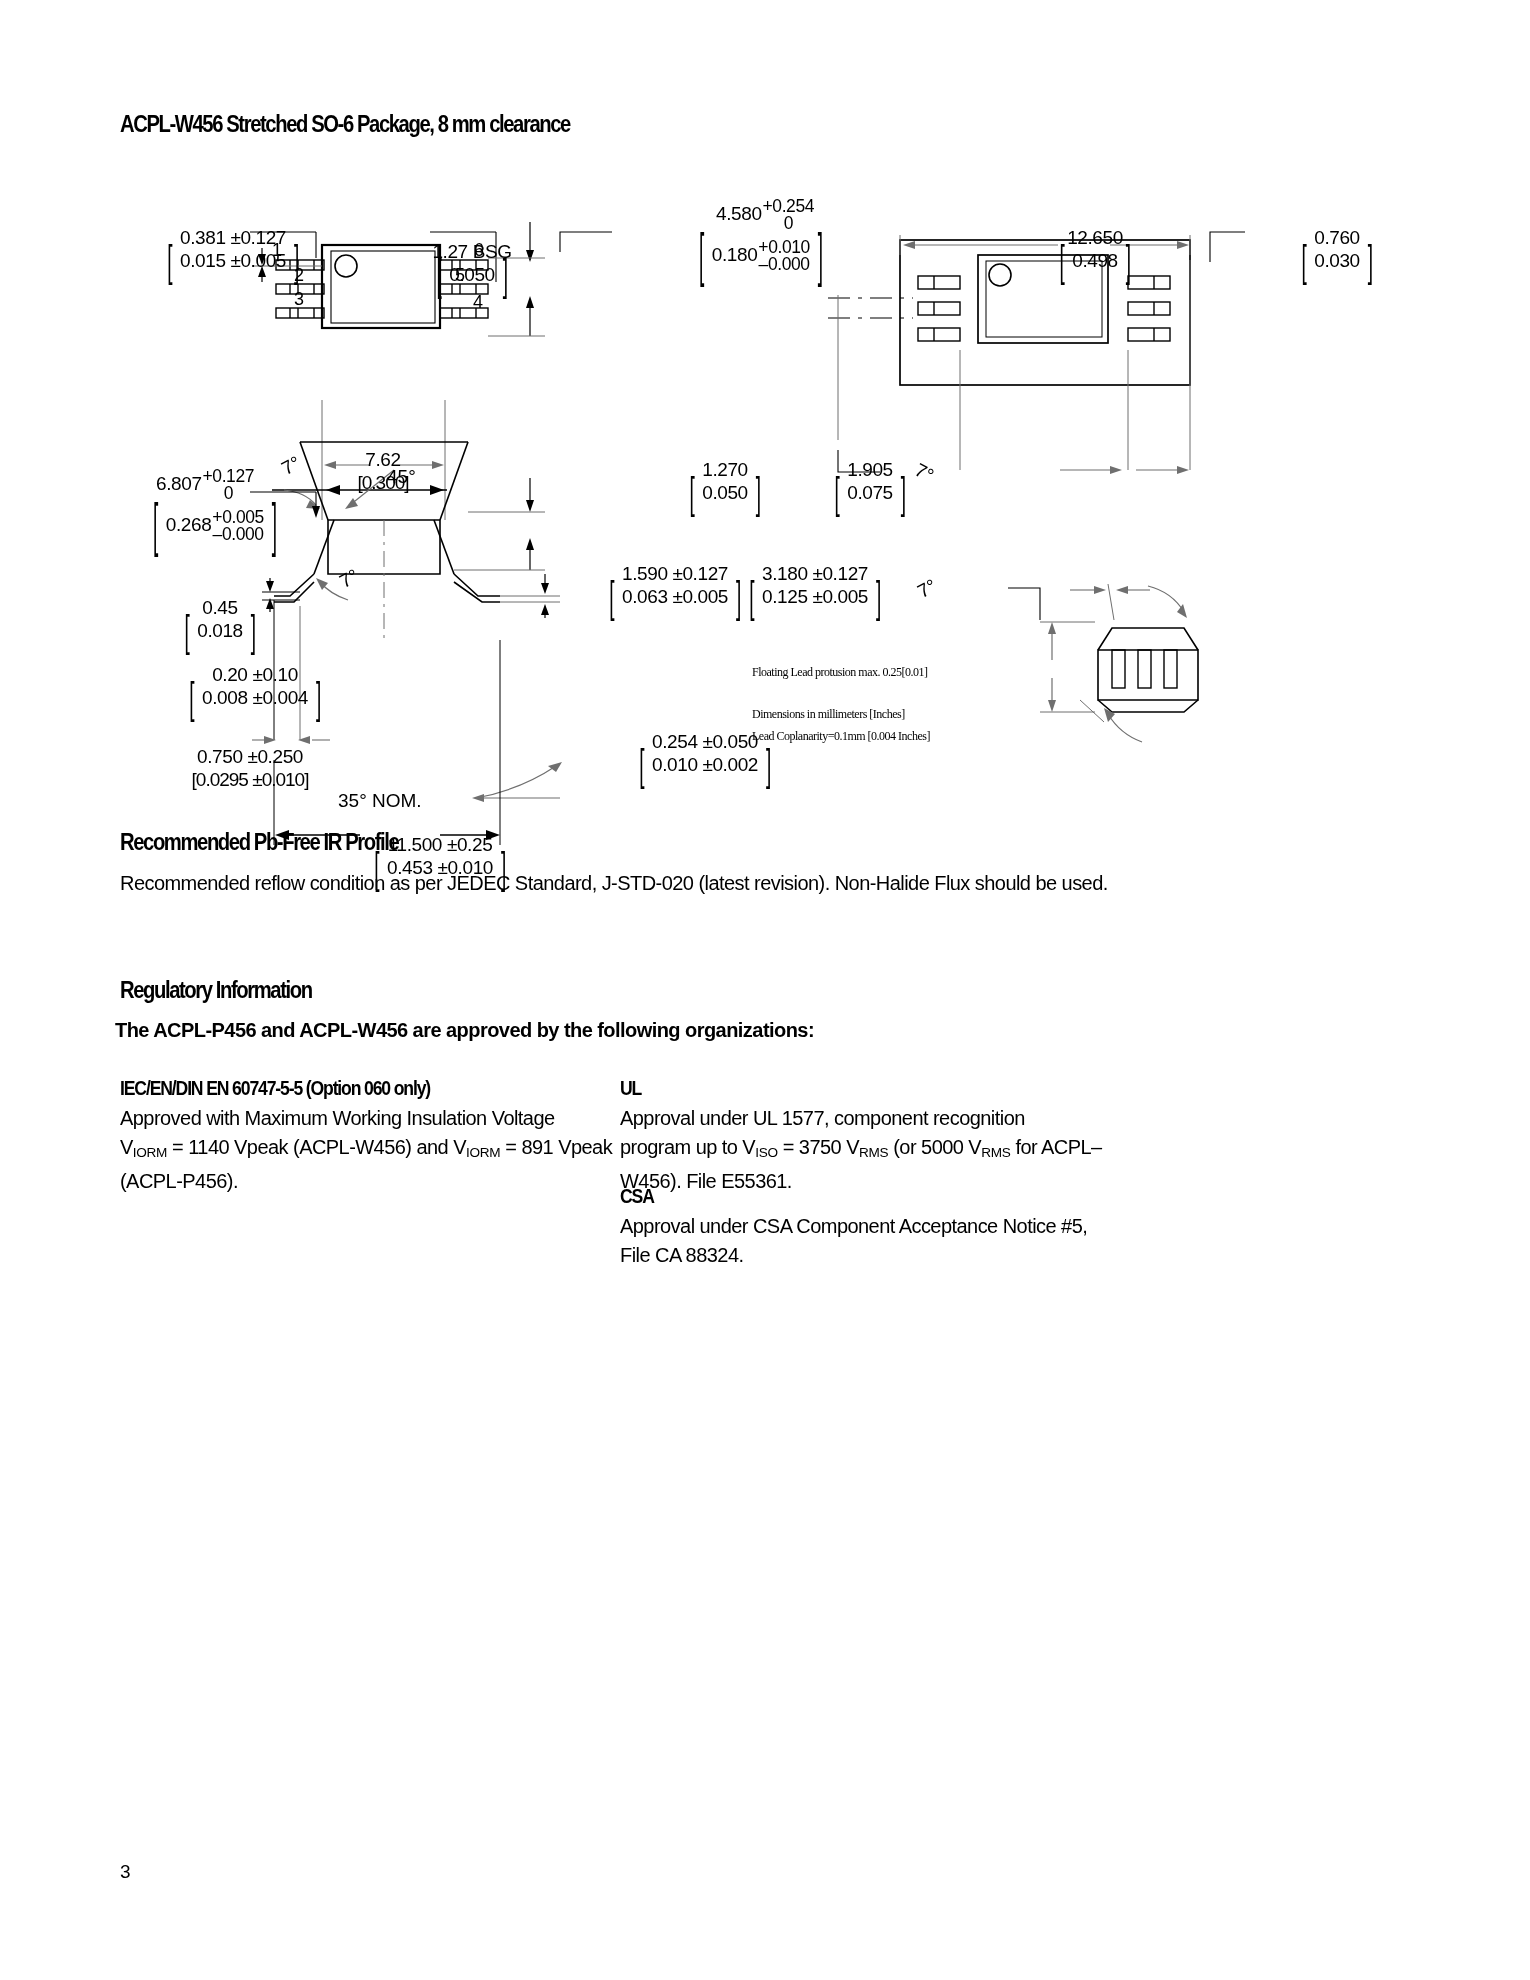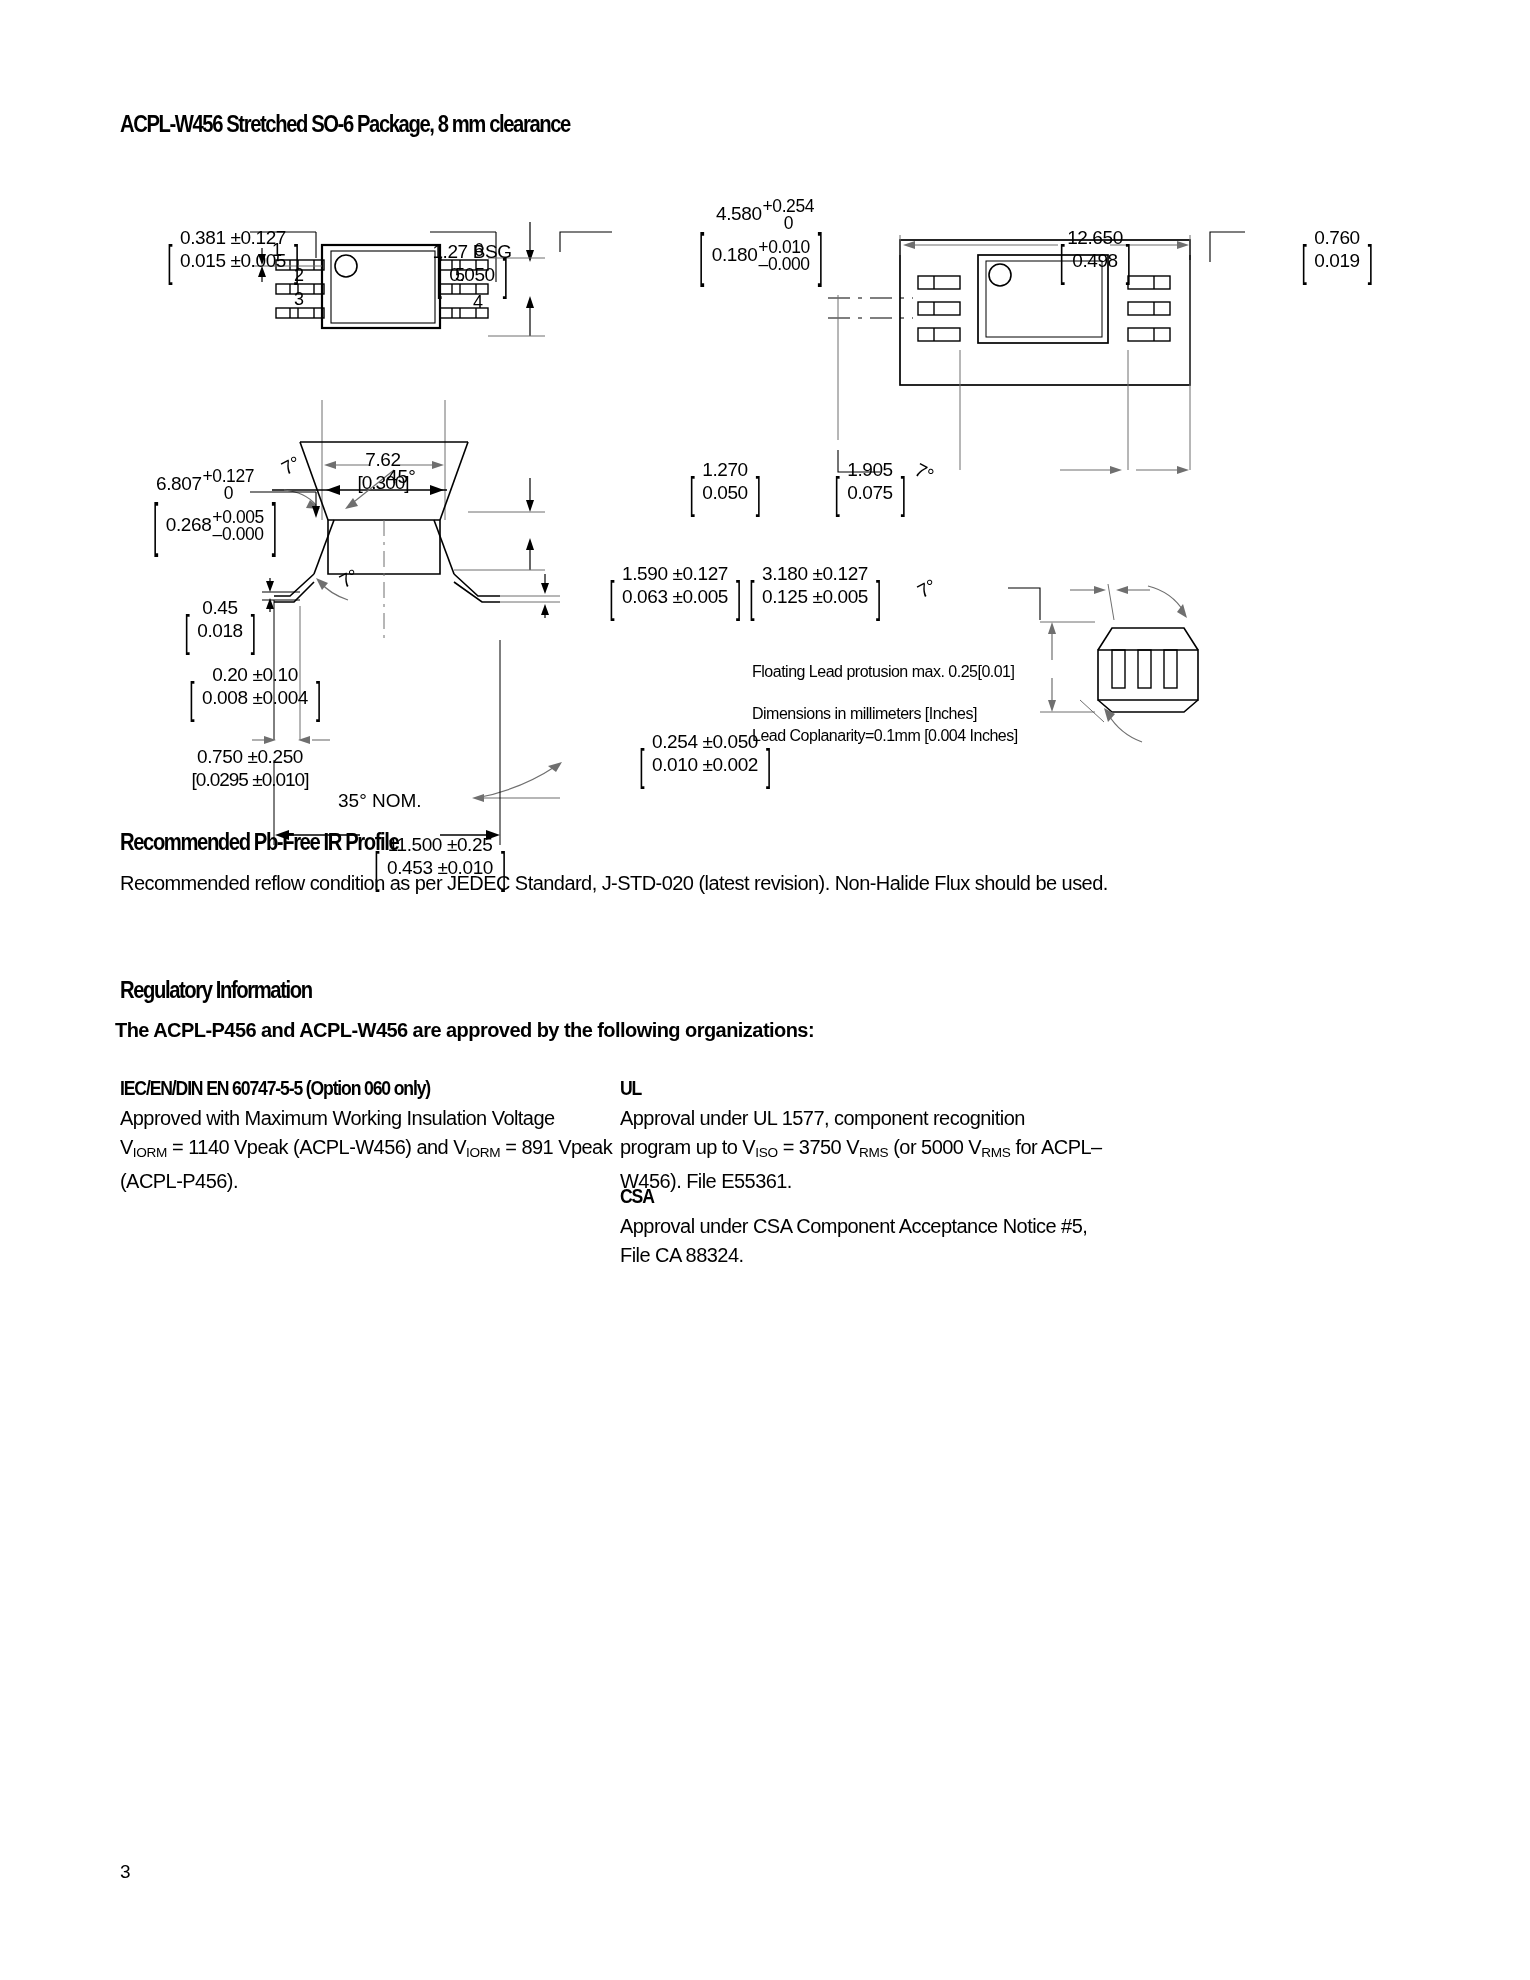--- a/index.html
+++ b/index.html
@@ -29,24 +29,25 @@
     transform:scaleX(0.88);
     transform-origin:left center;
     white-space:nowrap;
   }
   .body-txt {
     font-size:20px;
     letter-spacing:-0.55px;
     line-height:29px;
   }
   .note-txt {
-    font-size:16px;
+    font-size:12px;
     letter-spacing:-0.5px;
     line-height:24px;
     white-space:nowrap;
+    font-family:Liberation Serif, serif;
   }
   .abs { position:absolute; }
   sub { font-size:0.68em; vertical-align:-0.22em; letter-spacing:-0.3px; }
 
   
   .dim {
     position:absolute;
     font-size:19px;
     letter-spacing:-0.4px;
     line-height:23px;
@@ -324,21 +325,21 @@
       <span class="bkt">[</span>
       <span>0.498</span>
       <span class="bkt">]</span>
     </span>
   </div>
 
   <div class="dim" style="left:1262px; top:226px; width:150px;">
     <span class="rowline">0.760</span>
     <span class="rowline bracketed" style="justify-content:center;">
       <span class="bkt">[</span>
-      <span>0.019</span>
+      <span>0.030</span>
       <span class="bkt">]</span>
     </span>
   </div>
 
   <div class="pin-num" style="left:272px; top:240px;">1</div>
   <div class="pin-num" style="left:294px; top:265px;">2</div>
   <div class="pin-num" style="left:294px; top:289px;">3</div>
   <div class="pin-num" style="left:474px; top:240px;">6</div>
   <div class="pin-num" style="left:455px; top:265px;">5</div>
   <div class="pin-num" style="left:473px; top:292px;">4</div>

